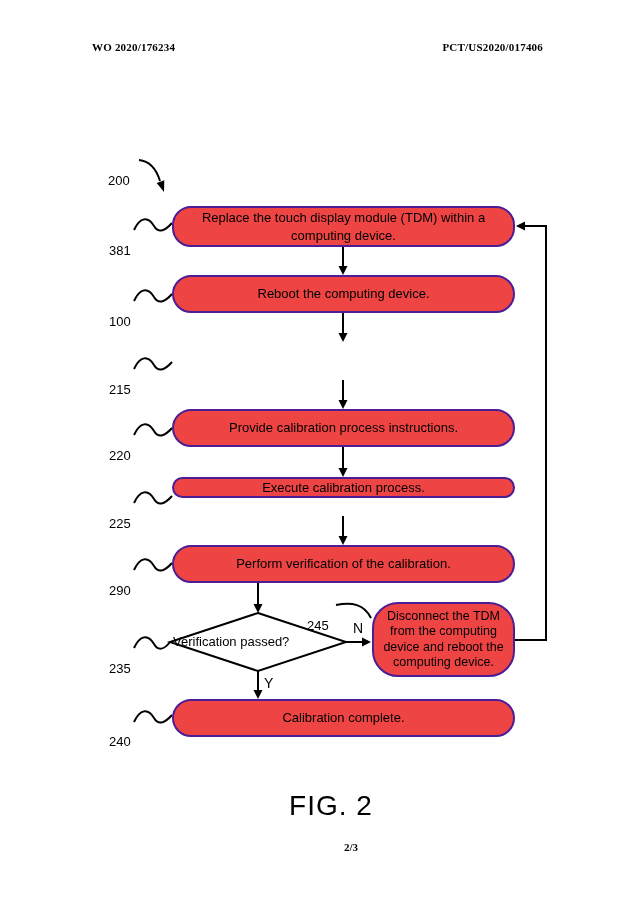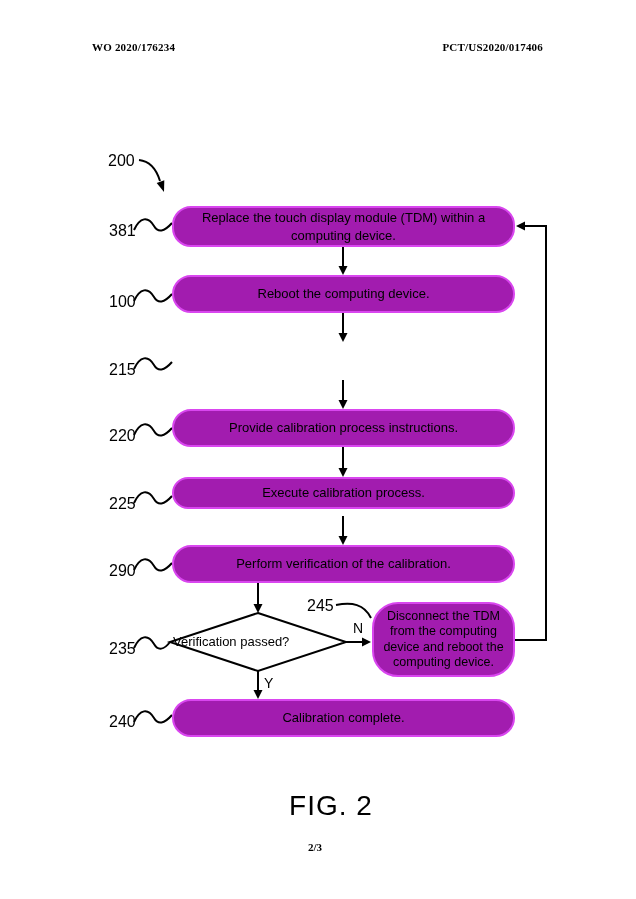--- a/index.html
+++ b/index.html
@@ -21,40 +21,41 @@
     white-space:nowrap;
     z-index:3;
   }
   svg.overlay{
     position:absolute;left:0;top:0;width:636px;height:899px;
     z-index:1;
   }
   .pbox{
     position:absolute;
     box-sizing:border-box;
-    background:#a21caf;
-    border:2px solid #d946ef;
+    background:#ef4444;
+    border:2px solid #4c1d95;
     border-radius:19px;
     display:flex;align-items:center;justify-content:center;
     text-align:center;
     font-size:13px;line-height:18px;
     padding:0 20px;
     z-index:2;
   }
   .pbox.small{
     border-radius:26px;
     font-size:12.5px;line-height:15.5px;
     padding:0 4px;
   }
   .reflabel{
     position:absolute;
-    font-size:16px;
+    font-size:13px;
     line-height:16px;
     white-space:nowrap;
     z-index:2;
+    margin-top:20px;
   }
   .branchlabel{
     position:absolute;
     font-size:14px;line-height:16px;
     z-index:2;
   }
   .diamond-text{
     position:absolute;
     width:170px;
     font-size:13px;line-height:16px;
@@ -68,20 +69,21 @@
     transform:translateX(-50%);
     z-index:2;
   }
   .pagenum{
     position:absolute;
     font-family:"Liberation Serif", serif;
     font-weight:bold;
     font-size:11px;
     transform:translateX(-50%);
     z-index:2;
+    margin-left:36px;
   }
 </style>
 </head>
 <body>
 
 <div class="page">
 
   <div class="hdr abs" style="left:92px;top:41px">WO 2020/176234</div>
   <div class="hdr abs" style="right:93px;top:41px">PCT/US2020/017406</div>
 
@@ -139,21 +141,21 @@
 
   <div class="pbox" style="left:172px;top:206px;width:343px;height:41px">
     <span>Replace the touch display module (TDM) within a computing device.</span>
   </div>
   <div class="pbox" style="left:172px;top:275px;width:343px;height:38px">
     <span>Reboot the computing device.</span>
   </div>
   <div class="pbox" style="left:172px;top:409px;width:343px;height:38px">
     <span>Provide calibration process instructions.</span>
   </div>
-  <div class="pbox" style="left:172px;top:477px;width:343px;height:32px">
+  <div class="pbox" style="left:172px;top:477px;width:343px;height:21px">
     <span>Execute calibration process.</span>
   </div>
   <div class="pbox" style="left:172px;top:545px;width:343px;height:38px">
     <span>Perform verification of the calibration.</span>
   </div>
 
   <div class="diamond-text" style="left:173px;top:634px">Verification passed?</div>
 
   <div class="branchlabel" style="left:353px;top:620px">N</div>
   <div class="branchlabel" style="left:264px;top:675px">Y</div>

